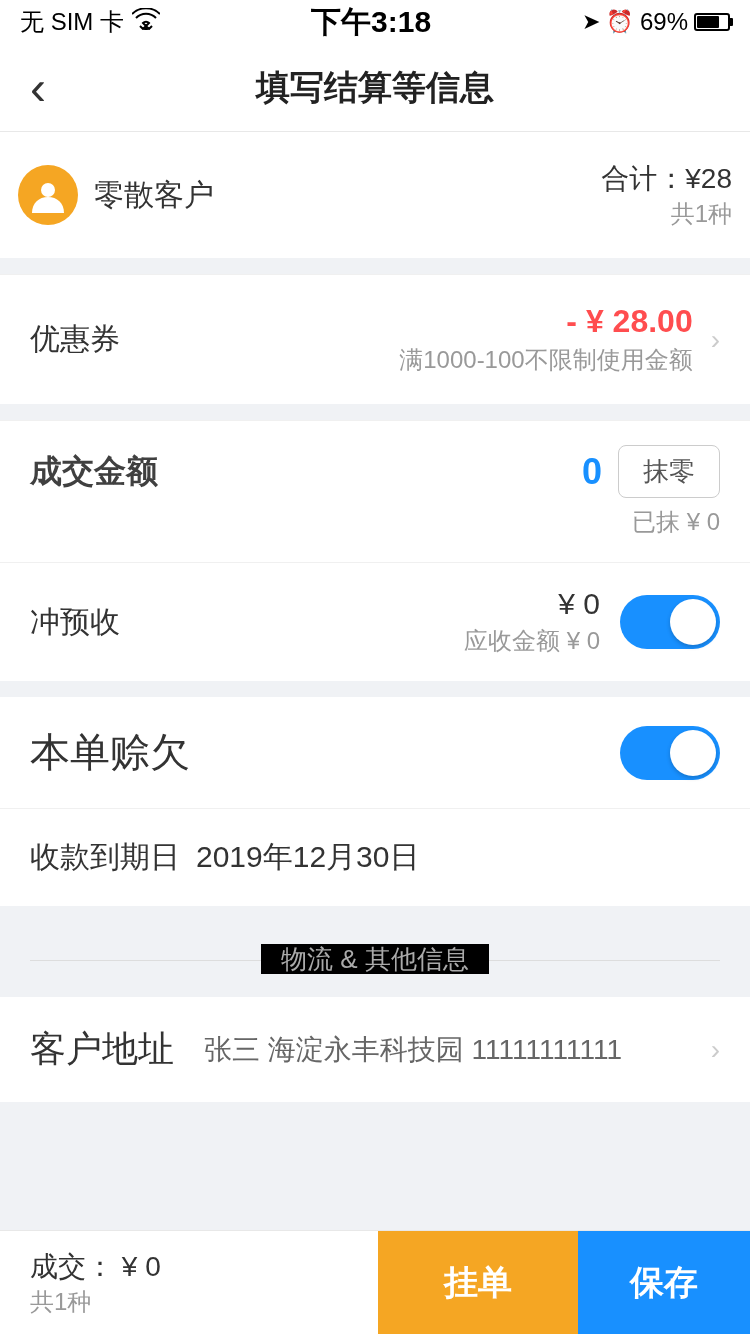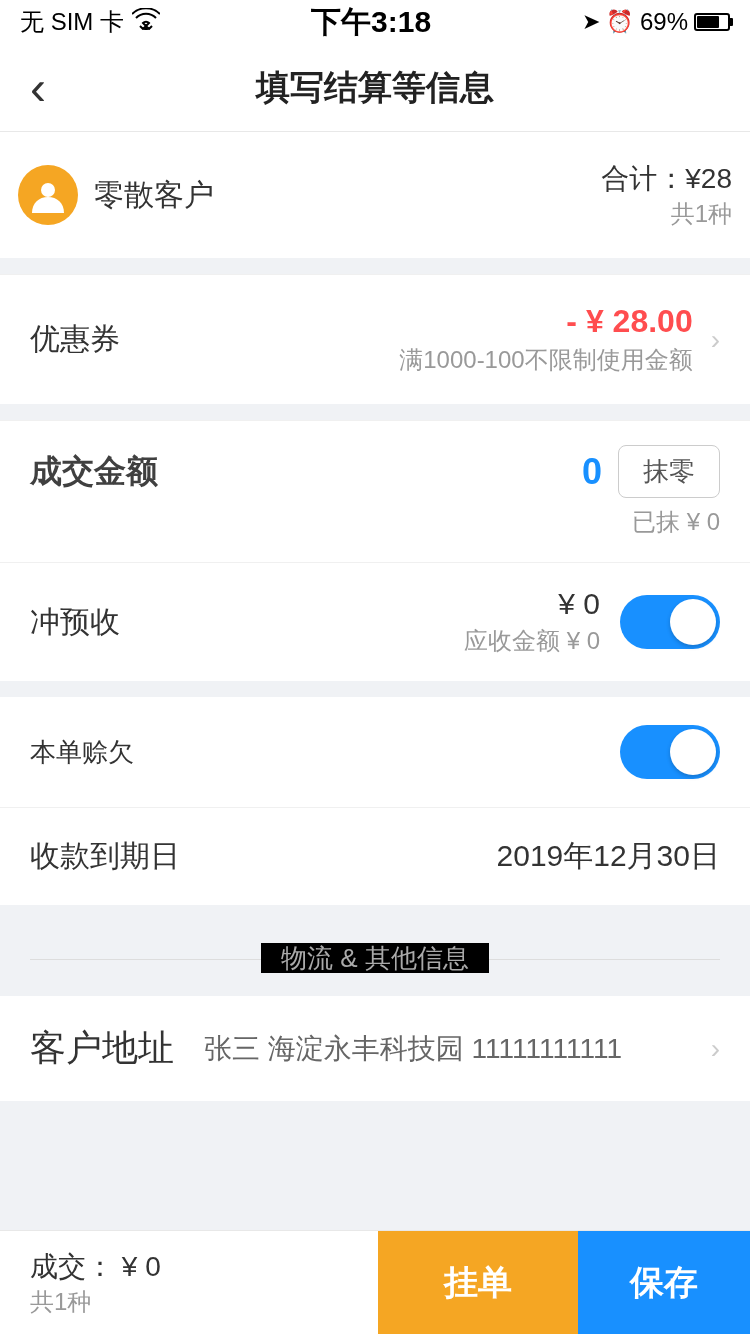--- a/index.html
+++ b/index.html
@@ -230,31 +230,31 @@
     }
 
     
     .debt-row {
       display: flex;
       align-items: center;
       justify-content: space-between;
       padding: 28px 30px;
       background: #fff;
     }
-    .debt-label { font-size: 26px; color: #333; }
+    .debt-label { font-size: 40px; color: #333; }
 
     
     .duedate-row {
       padding: 28px 30px;
       background: #fff;
       border-top: 1px solid #f0f0f0;
       font-size: 30px;
       color: #333;
     }
-    .duedate-inner { display: flex; align-items: center; gap: 31px; justify-content: space-between; }
+    .duedate-inner { display: flex; align-items: center; gap: 16px; }
     .duedate-label { color: #333; }
     .duedate-value { color: #333; }
 
     
     .divider-section {
       background: #f0f2f5;
       height: 16px;
     }
 
     

